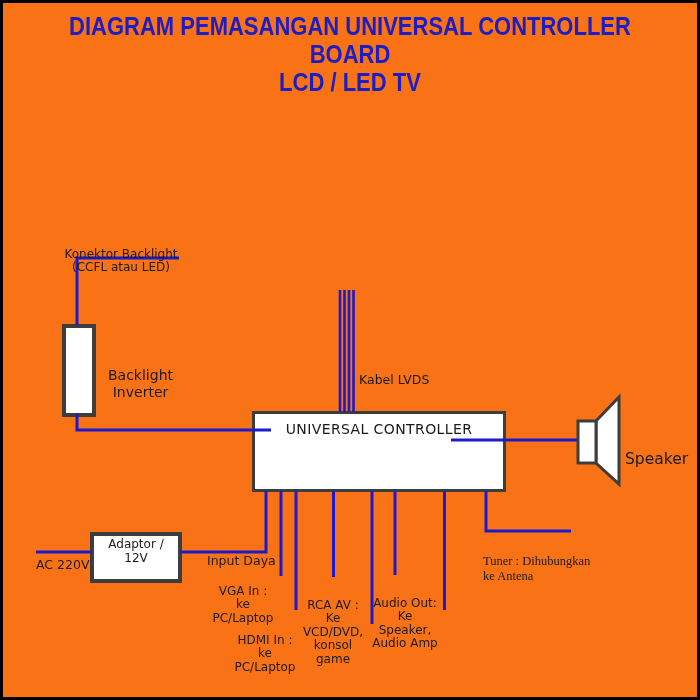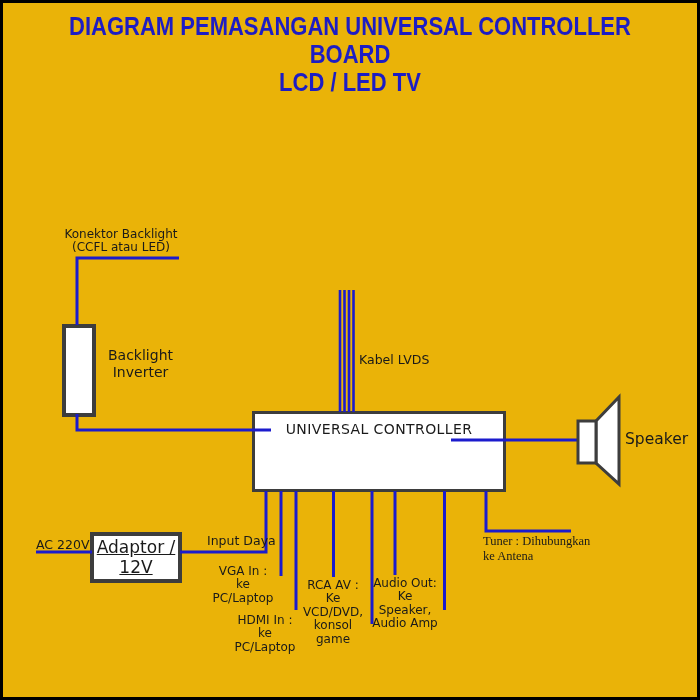--- a/index.html
+++ b/index.html
@@ -1,18 +1,18 @@
 <!DOCTYPE html>
 <html><head>
 <meta charset="utf-8">
 <style>
   html,body{margin:0;padding:0;background:#ffffff;}
   #canvas{
     position:relative;width:700px;height:700px;box-sizing:border-box;
-    border:3px solid #000000;background:#eab308;overflow:hidden;
+    border:3px solid #000000;background:#f97316;overflow:hidden;
     font-family:"DejaVu Sans",sans-serif;color:#1a1a1a;
   }
   .abs{position:absolute;}
   
   #title{
     left:0;right:0;top:9px;text-align:center;color:#1d1dc4;
     font-family:"Liberation Sans",sans-serif;font-weight:700;font-size:25px;
     line-height:1.12;transform:scaleX(0.88);transform-origin:50% 0;
   }
   
@@ -23,23 +23,23 @@
   #panel-label{position:absolute;left:0;right:0;top:68px;text-align:center;
     font-size:34px;color:#151515;}
   #watermark{position:absolute;right:14px;bottom:2px;
     font-family:"DejaVu Sans Mono",monospace;font-style:italic;font-size:18px;color:#151515;}
   
   .gbox{box-sizing:border-box;background:#ffffff;border:4px solid #3d3d3d;z-index:1;}
   #inverter-box{left:59px;top:321px;width:34px;height:93px;}
   #board-box{left:249px;top:408px;width:254px;height:81px;border-width:3px;
     text-align:center;font-size:14px;letter-spacing:0.4px;line-height:1.4;padding-top:6px;}
   #adaptor-box{left:87px;top:529px;width:92px;height:51px;
-    text-align:center;font-size:17px;line-height:1.15;padding-top:2px;text-decoration:underline;}
+    text-align:center;font-size:12px;line-height:1.15;padding-top:2px;}
   
-  .lbl{font-size:12px;line-height:1.12;z-index:4;}
+  .lbl{font-size:12px;line-height:1.12;z-index:4;margin-top:20px;}
   .ctr{text-align:center;}
   #konektor-label{left:58px;top:225px;width:120px;}
   #inverter-label{left:95px;top:344px;width:85px;font-size:14px;line-height:1.18;}
   #lvds-label{left:356px;top:350px;font-size:12.5px;}
   #speaker-label{left:622px;top:428px;font-size:15.5px;}
   #ac-label{left:33px;top:535px;font-size:12.5px;}
   #input-daya-label{left:204px;top:531px;font-size:12.5px;}
   #vga-label{left:204px;top:562px;width:72px;}
   #hdmi-label{left:226px;top:611px;width:72px;}
   #rca-label{left:294px;top:576px;width:72px;}

